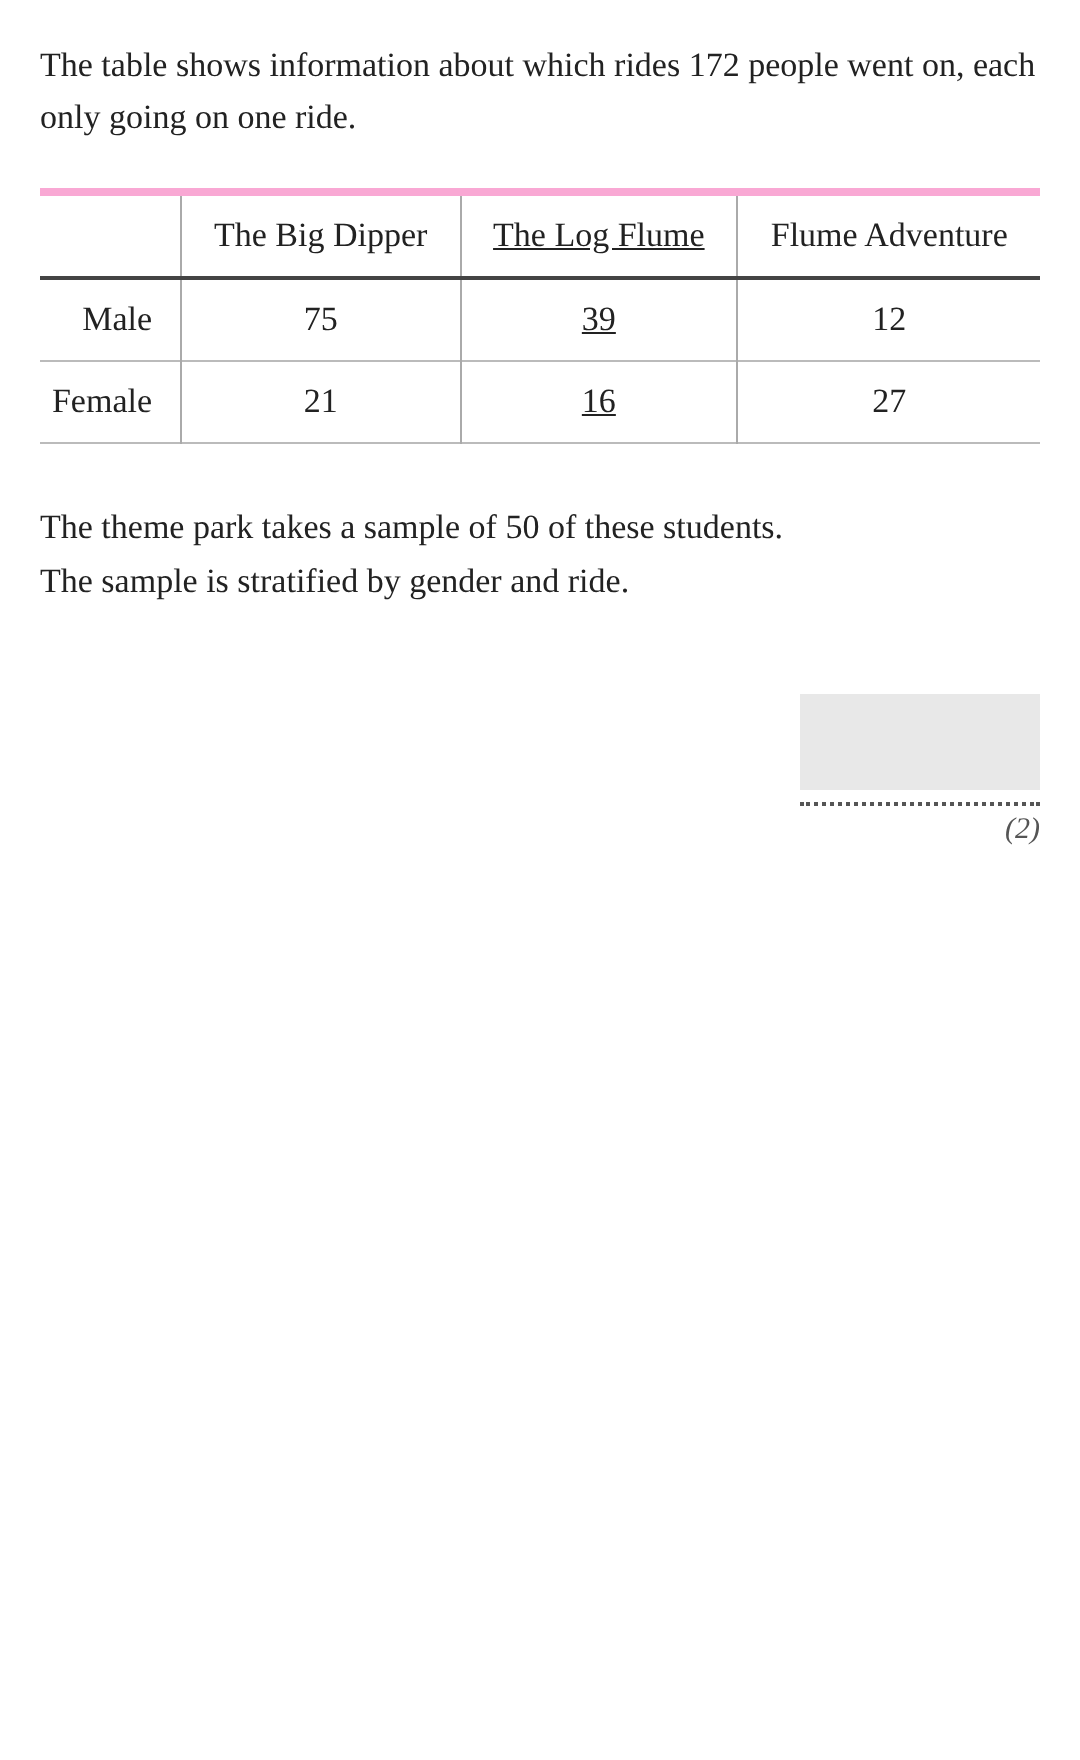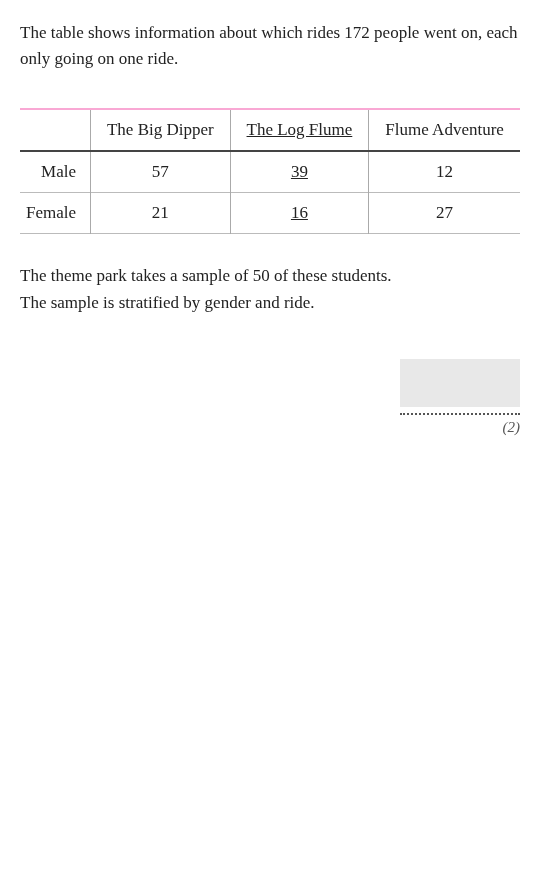--- a/index.html
+++ b/index.html
@@ -13,21 +13,21 @@
       min-height: 880px;
       background: #ffffff;
       font-family: Georgia, 'Times New Roman', serif;
       font-size: 17px;
       color: #222222;
       padding: 20px 20px 20px 20px;
     }
 
     .intro-text {
       line-height: 1.55;
-      margin-bottom: 35px;
+      margin-bottom: 21px;
     }
 
     .table-container {
       margin: 0 auto 28px auto;
       display: flex;
       justify-content: center;
     }
 
     table {
       border-collapse: collapse;
@@ -37,21 +37,21 @@
 
     table th, table td {
       padding: 10px 14px;
       text-align: center;
       font-weight: normal;
       font-size: 17px;
       color: #222;
     }
 
     table thead tr {
-      border-top: 2px solid #f9a8d4;
+      border-top: 4px solid #f9a8d4;
       border-bottom: 2px solid #444;
       margin-top: 31px;
     }
 
     table tbody tr {
       border-bottom: 1px solid #bbb;
     }
 
     table thead th:first-child,
     table tbody td:first-child {
@@ -116,21 +116,21 @@
       <tr>
         <th></th>
         <th>The Big Dipper</th>
         <th>The Log Flume</th>
         <th>Flume Adventure</th>
       </tr>
     </thead>
     <tbody>
       <tr>
         <td>Male</td>
-        <td>57</td>
+        <td>75</td>
         <td>39</td>
         <td>12</td>
       </tr>
       <tr>
         <td>Female</td>
         <td>21</td>
         <td>16</td>
         <td>27</td>
       </tr>
     </tbody>

